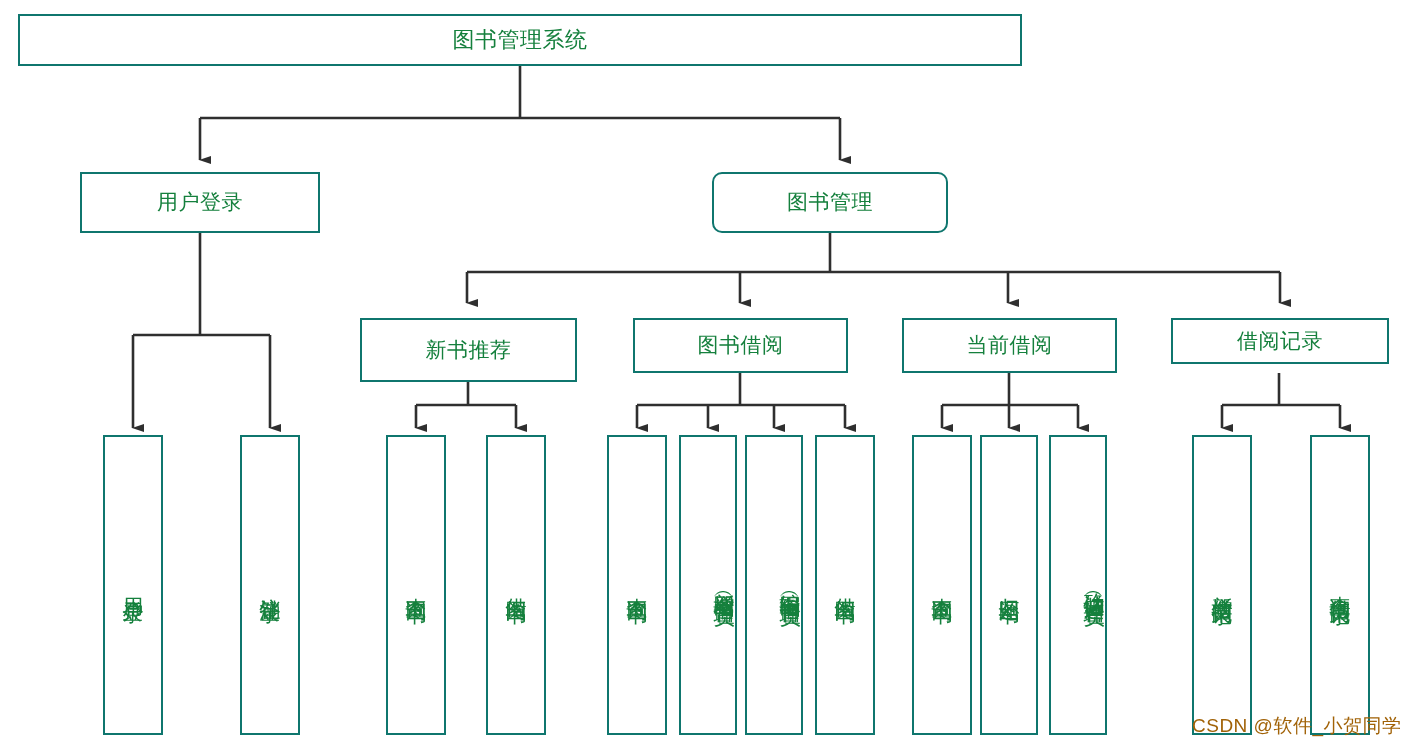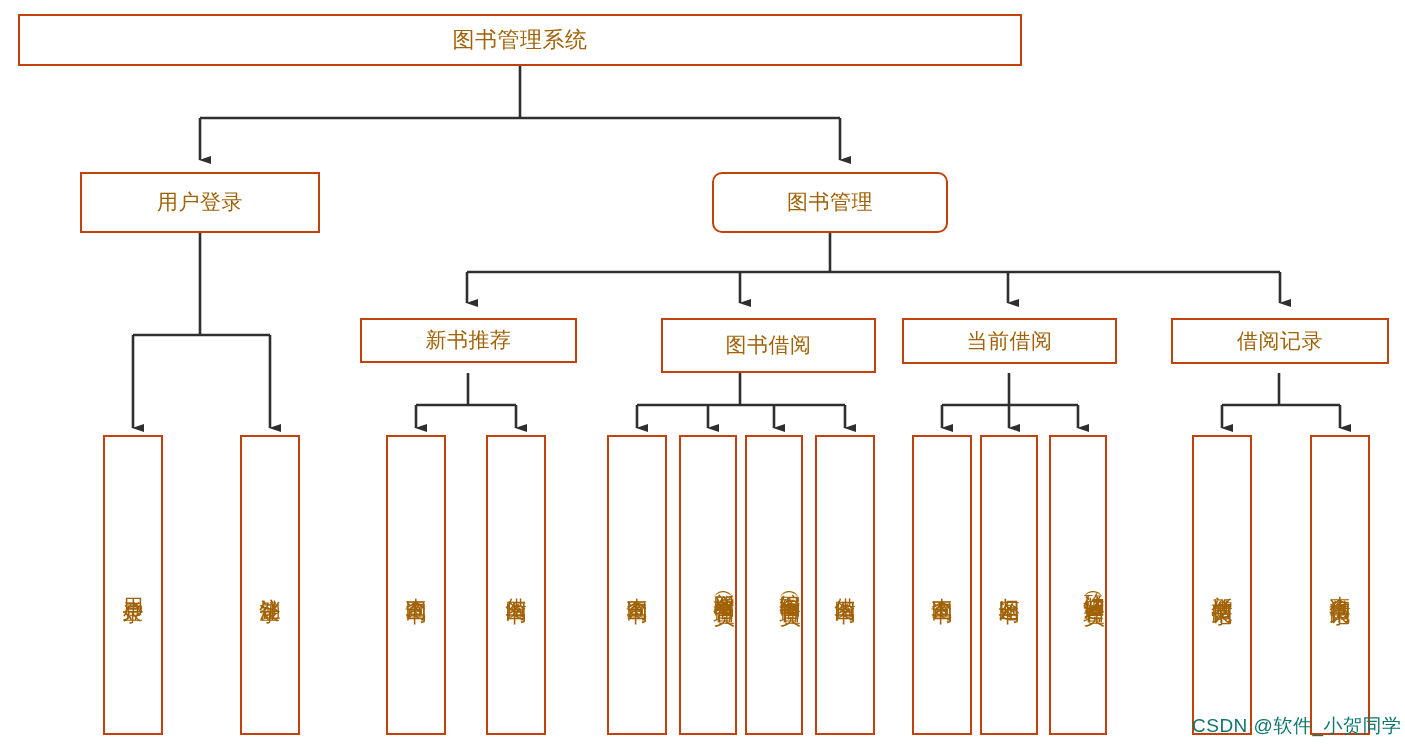--- a/index.html
+++ b/index.html
@@ -21,26 +21,26 @@
     position: absolute;
     left: 0;
     top: 0;
     width: 1405px;
     height: 747px;
     pointer-events: none;
   }
   .node {
     position: absolute;
     box-sizing: border-box;
-    border: 2px solid #c2410c;
+    border: 2px solid #0f766e;
     background: #ffffff;
     display: flex;
     align-items: center;
     justify-content: center;
-    color: #a16207;
+    color: #15803d;
     font-size: 21px;
     line-height: 1.05;
     letter-spacing: 0.5px;
   }
   .node.root {
     font-size: 22px;
   }
   .node.vert {
     writing-mode: vertical-rl;
     text-orientation: upright;
@@ -57,21 +57,21 @@
     display: block;
   }
   .node.vert .label {
     white-space: normal;
   }
   #watermark {
     position: absolute;
     left: 1192px;
     top: 713px;
     font-size: 19px;
-    color: #0f766e;
+    color: #a16207;
     letter-spacing: 0.5px;
     white-space: nowrap;
     user-select: none;
   }
 </style>
 </head>
 <body>
 
 <div id="canvas">
 
@@ -129,27 +129,27 @@
     <span class="label">图书管理系统</span>
   </div>
 
   <div class="node" style="left:80px; top:172px; width:240px; height:61px;">
     <span class="label">用户登录</span>
   </div>
   <div class="node" style="left:712px; top:172px; width:236px; height:61px;border-radius:10px;">
     <span class="label">图书管理</span>
   </div>
 
-  <div class="node" style="left:360px; top:318px; width:217px; height:45px;">
+  <div class="node" style="left:360px; top:318px; width:217px; height:64px;">
     <span class="label">新书推荐</span>
   </div>
-  <div class="node" style="left:633px; top:318px; width:215px; height:55px;margin-left:28px;">
+  <div class="node" style="left:633px; top:318px; width:215px; height:55px;">
     <span class="label">图书借阅</span>
   </div>
-  <div class="node" style="left:902px; top:318px; width:215px; height:46px;">
+  <div class="node" style="left:902px; top:318px; width:215px; height:55px;">
     <span class="label">当前借阅</span>
   </div>
   <div class="node" style="left:1171px; top:318px; width:218px; height:46px;">
     <span class="label">借阅记录</span>
   </div>
 
   <div class="node vert" style="left:103px; top:435px; width:60px; height:300px;">
     <span class="label">用户登录</span>
   </div>
   <div class="node vert" style="left:240px; top:435px; width:60px; height:300px;">

